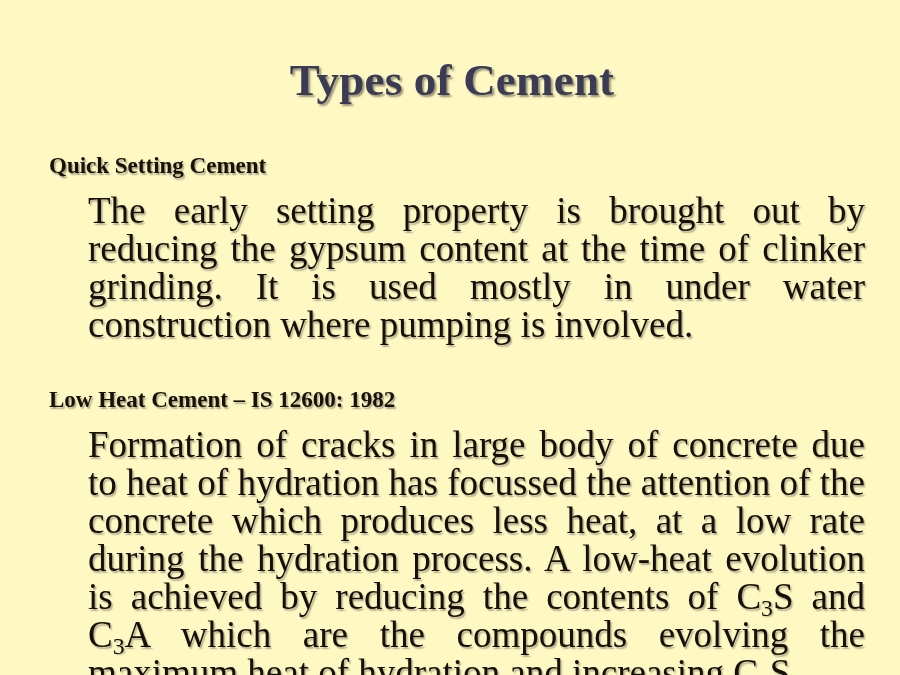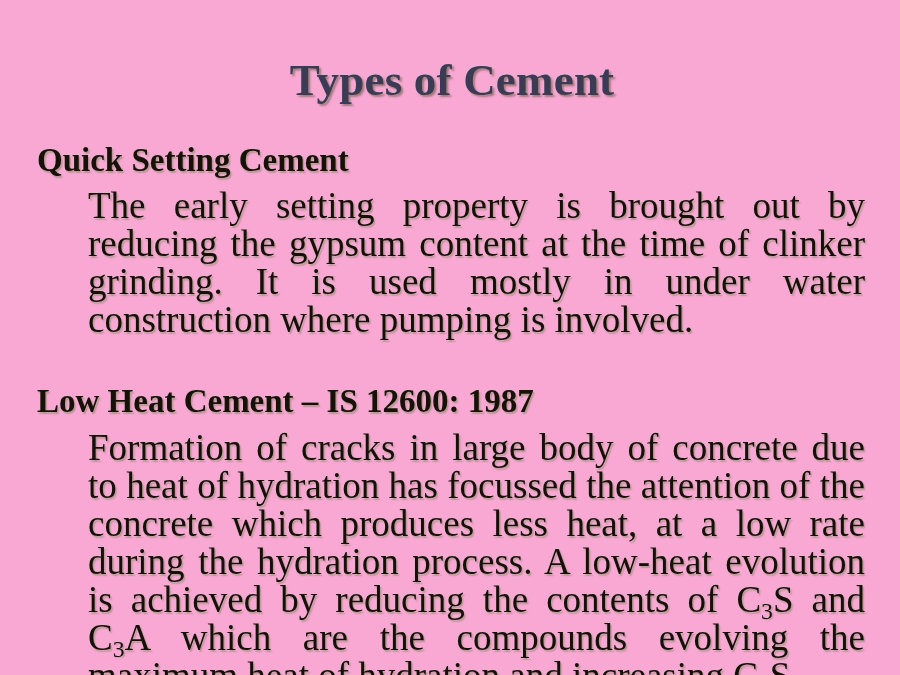--- a/index.html
+++ b/index.html
@@ -10,21 +10,21 @@
     width: 900px;
     height: 675px;
     background: #C7BD98;
     font-family: "Liberation Serif", "DejaVu Serif", serif;
     overflow: hidden;
   }
   .slide {
     position: relative;
     width: 900px;
     height: 675px;
-    background: #f9a8d4;
+    background: #fef9c3;
     box-sizing: border-box;
     text-decoration: underline;
   }
 
   
   .slide-title {
     position: absolute;
     left: 0;
     top: 57px;
     width: 904px;
@@ -40,25 +40,25 @@
 
   
   .content {
     position: absolute;
     left: 37px;
     top: 140px;
     width: 828px;
   }
 
   .section-heading {
-    font-size: 33px;
+    font-size: 23px;
     font-weight: bold;
     color: #17110A;
     line-height: 1.22;
-    margin: 0;
+    margin: 12px;
     padding: 0;
     text-shadow: 1.5px 1.5px 1.5px rgba(160,152,126,0.85);
     white-space: nowrap;
   }
 
   .section-body {
     font-size: 37px;
     color: #16100A;
     line-height: 38px;
     text-align: justify;
@@ -86,18 +86,18 @@
   <div class="slide-title">Types of Cement</div>
 
   <div class="content">
 
     <div class="section-block">
       <div class="section-heading">Quick Setting Cement</div>
       <p class="section-body">The early setting property is brought out by reducing the gypsum content at the time of clinker grinding. It is used mostly in under water construction where pumping is involved.</p>
     </div>
 
     <div class="section-block">
-      <div class="section-heading">Low Heat Cement – IS 12600: 1987</div>
+      <div class="section-heading">Low Heat Cement – IS 12600: 1982</div>
       <p class="section-body"><span>Formation of cracks in large body of concrete due to heat of hydration has focussed the attention of the concrete which produces less heat, at a low rate during the hydration process. A low-heat evolution is achieved by reducing the contents of C</span><sub>3</sub><span>S and C</span><sub>3</sub><span>A which are the compounds evolving the maximum heat of hydration and increasing C</span><sub>2</sub><span>S.</span></p>
     </div>
 
   </div>
 </div>
 
 </body></html>

